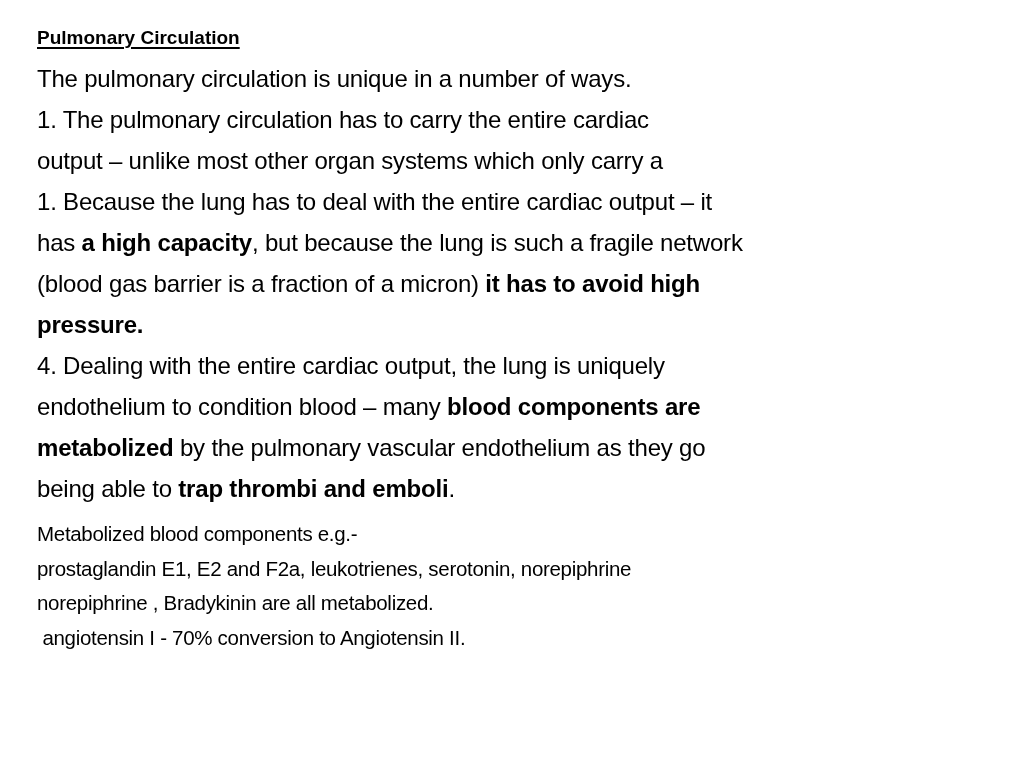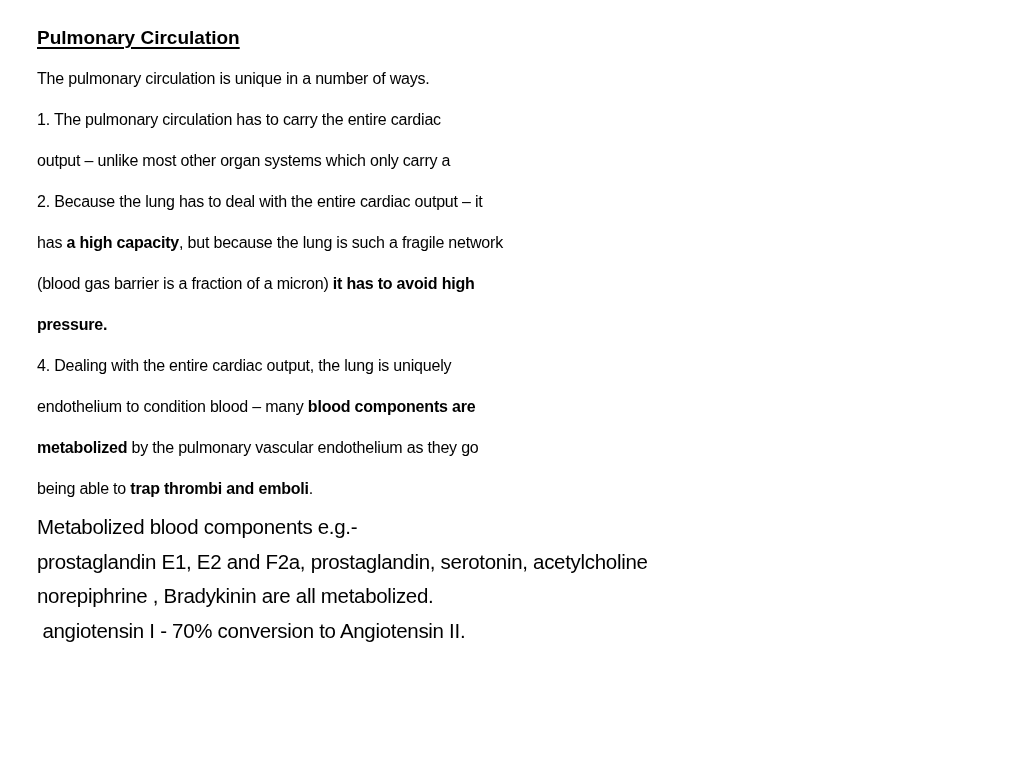--- a/index.html
+++ b/index.html
@@ -7,21 +7,21 @@
     width: 1024px; height: 768px; background: #ffffff; overflow: hidden;
     font-family: "Liberation Sans", "DejaVu Sans", sans-serif; color: #000;
   }
   .slide { position: absolute; left: 37px; top: 18px; width: 960px; }
   .title {
     font-size: 19px; font-weight: bold; text-decoration: underline;
     text-decoration-thickness: 2px; text-underline-offset: 3px;
     line-height: 40px; height: 40px; white-space: nowrap;
   }
   .line {
-    font-size: 16px; line-height: 41px; height: 41px; white-space: nowrap;
+    font-size: 24px; line-height: 41px; height: 41px; white-space: nowrap;
     letter-spacing: -0.2px;
   }
   .small {
     font-size: 20.5px; line-height: 34.5px; height: 34.5px; white-space: nowrap;
     letter-spacing: -0.3px;
   }
   b { font-weight: bold; }
 </style>
 </head>
 <body>
@@ -29,32 +29,32 @@
 <div class="slide">
   <div class="title">Pulmonary Circulation</div>
   <div class="line">The pulmonary circulation is unique in a number of ways.</div>
 
   <div>
     <div class="line">1. The pulmonary circulation has to carry the entire cardiac</div>
     <div class="line">output – unlike most other organ systems which only carry a</div>
   </div>
 
   <div>
-    <div class="line">2. Because the lung has to deal with the entire cardiac output – it</div>
+    <div class="line">1. Because the lung has to deal with the entire cardiac output – it</div>
     <div class="line"><span>has </span><b>a high capacity</b><span>, but because the lung is such a fragile network</span></div>
     <div class="line"><span>(blood gas barrier is a fraction of a micron) </span><b>it has to avoid high</b></div>
     <div class="line"><b>pressure.</b></div>
   </div>
 
   <div>
     <div class="line">4. Dealing with the entire cardiac output, the lung is uniquely</div>
     <div class="line"><span>endothelium to condition blood – many </span><b>blood components are</b></div>
     <div class="line"><b>metabolized</b><span> by the pulmonary vascular endothelium as they go</span></div>
     <div class="line"><span>being able to </span><b>trap thrombi and emboli</b><span>.</span></div>
   </div>
 
-  <div style="margin-top:1px;">
+  <div style="margin-top:8px;">
     <div class="small">Metabolized blood components e.g.-</div>
-    <div class="small">prostaglandin E1, E2 and F2a, prostaglandin, serotonin, acetylcholine</div>
+    <div class="small">prostaglandin E1, E2 and F2a, leukotrienes, serotonin, norepiphrine</div>
     <div class="small">norepiphrine , Bradykinin are all metabolized.</div>
     <div class="small" style="white-space:pre;"> angiotensin I - 70% conversion to Angiotensin II.</div>
   </div>
 </div>
 
 </body></html>

